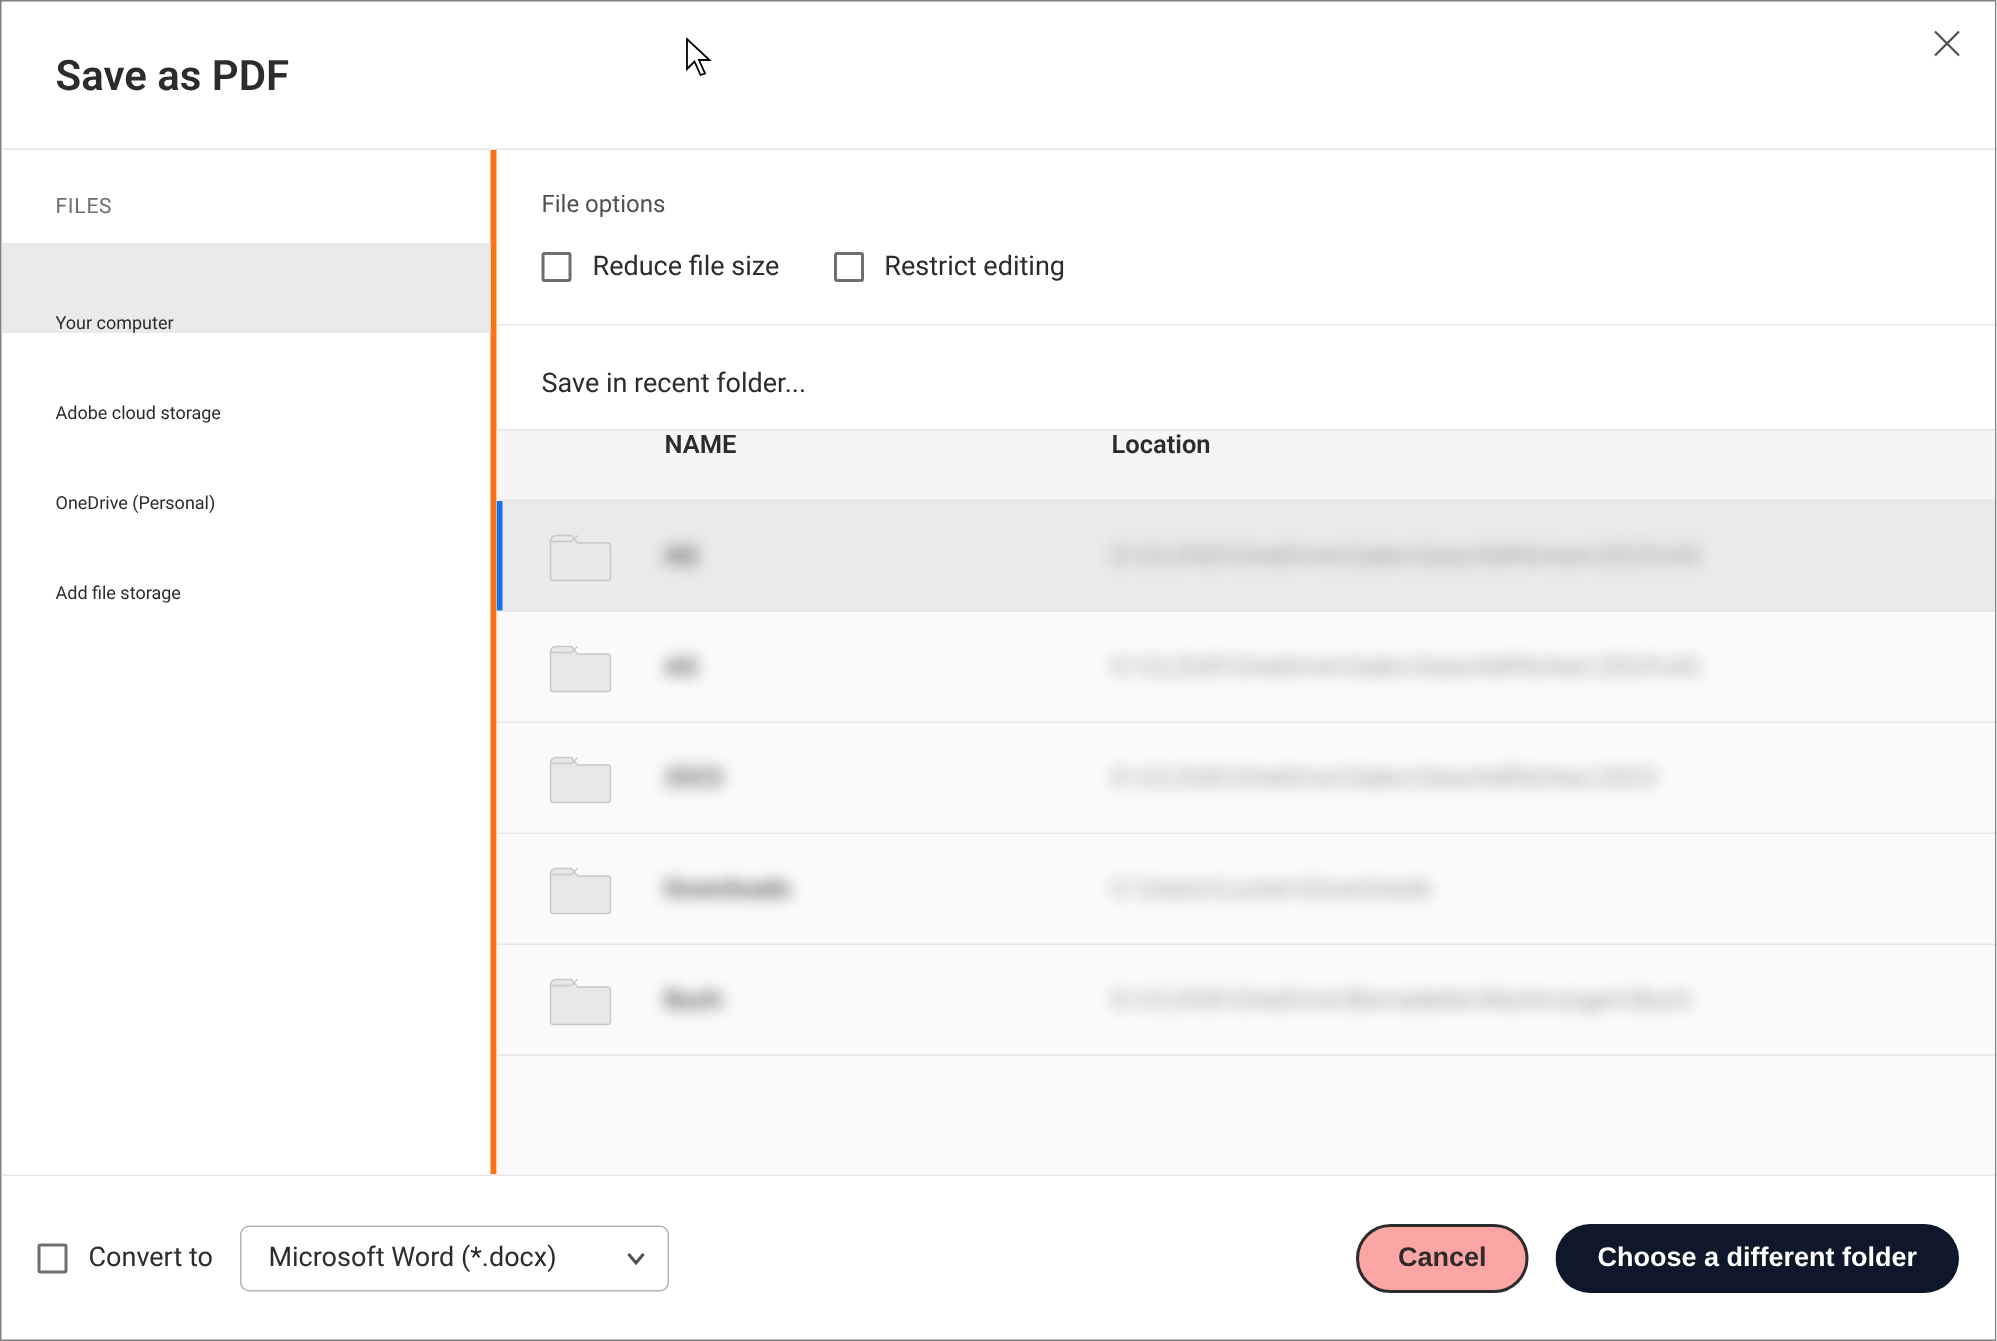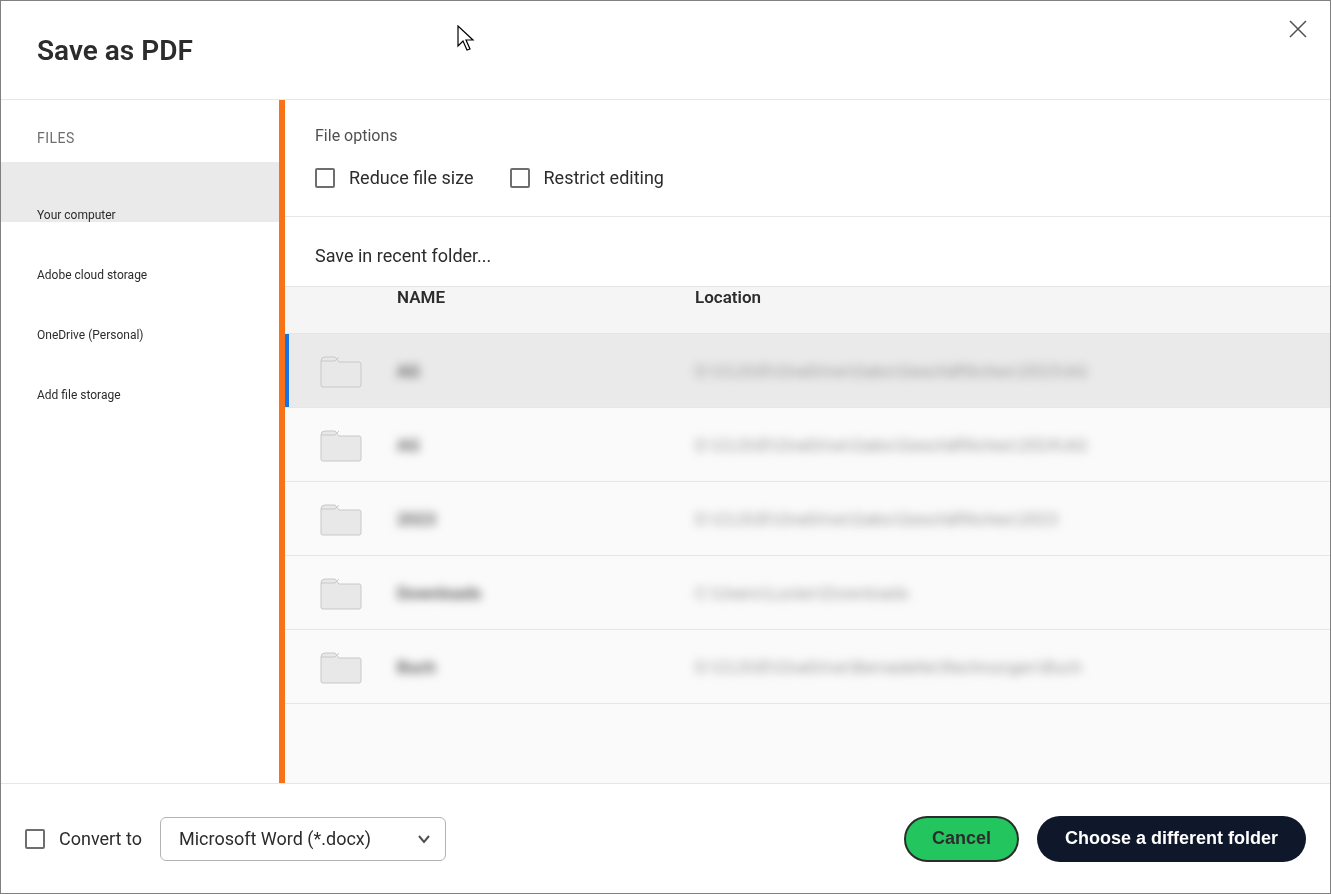--- a/index.html
+++ b/index.html
@@ -3,21 +3,21 @@
 <meta charset="utf-8">
 <style>
   * { box-sizing: border-box; margin: 0; padding: 0; }
   html, body { width: 1331px; height: 894px; font-family: -apple-system, BlinkMacSystemFont, "Segoe UI", Roboto, sans-serif; background: #fff; color: #2c2c2c; overflow: hidden; }
   .dialog { width: 1331px; height: 894px; border: 1px solid #808080; display: flex; flex-direction: column; position: relative; }
   .header { height: 99px; display: flex; align-items: center; padding: 0 36px; border-bottom: 1px solid #e6e6e6; position: relative; }
   .title { font-size: 28px; font-weight: 600; color: #2c2c2c; }
   .close-btn { position: absolute; top: 14px; right: 18px; width: 28px; height: 28px; display: flex; align-items: center; justify-content: center; cursor: pointer; }
   .close-btn svg { width: 18px; height: 18px; stroke: #505050; stroke-width: 1.5; }
   .body { flex: 1; display: flex; overflow: hidden; }
-  .sidebar { width: 284px; border-right: 6px solid #f97316; padding-top: 30px; }
+  .sidebar { width: 330px; border-right: 4px solid #f97316; padding-top: 30px; }
   .section-label { font-size: 14px; letter-spacing: 0.5px; color: #6e6e6e; padding: 0 36px 16px; }
   .sidebar-item { height: 60px; display: flex; align-items: flex-end; padding: 0 36px; font-size: 12px; color: #2c2c2c; cursor: pointer; }
   .sidebar-item.selected { background: #eaeaea; }
   .main { flex: 1; display: flex; flex-direction: column; overflow: hidden; }
   .file-options { padding: 26px 30px 28px; border-bottom: 1px solid #e6e6e6; }
   .fo-label { font-size: 16px; color: #505050; margin-bottom: 22px; }
   .fo-row { display: flex; gap: 36px; align-items: center; }
   .checkbox-wrap { display: flex; align-items: center; gap: 14px; cursor: pointer; }
   .checkbox { width: 20px; height: 20px; border: 2px solid #6e6e6e; border-radius: 2px; background: #fff; }
   .checkbox-label { font-size: 18px; color: #2c2c2c; }
@@ -33,21 +33,21 @@
   .row .col-icon { display: flex; align-items: center; justify-content: center; }
   .folder-icon { width: 44px; height: 36px; }
   .blurtext { color: #999; filter: blur(5px); font-size: 17px; white-space: nowrap; overflow: hidden; }
   .col-name .blurtext { font-weight: 600; color:#555; }
   .footer { height: 110px; border-top: 1px solid #e6e6e6; display: flex; align-items: center; padding: 0 24px; gap: 18px; }
   .spacer { flex: 1; }
   .convert-label { font-size: 18px; color: #2c2c2c; }
   .dropdown { height: 44px; border: 1px solid #b3b3b3; border-radius: 6px; padding: 0 44px 0 18px; display: flex; align-items: center; font-size: 18px; color: #2c2c2c; position: relative; min-width: 286px; cursor: pointer; background:#fff; }
   .dropdown svg { position: absolute; right: 14px; width: 14px; height: 14px; }
   .btn { height: 46px; border-radius: 23px; padding: 0 26px; font-size: 18px; font-weight: 600; display: flex; align-items: center; cursor: pointer; border: 2px solid transparent; }
-  .btn-cancel { background: #22c55e; color: #2c2c2c; border-color: #2c2c2c; }
+  .btn-cancel { background: #fca5a5; color: #2c2c2c; border-color: #2c2c2c; }
   .btn-primary { background: #0f172a; color: #fff; }
   .cursor { position: absolute; top: 24px; left: 456px; pointer-events: none; }
 </style>
 </head>
 <body>
 
 <div class="dialog">
 
   <div class="header">
     <div class="title">Save as PDF</div>

